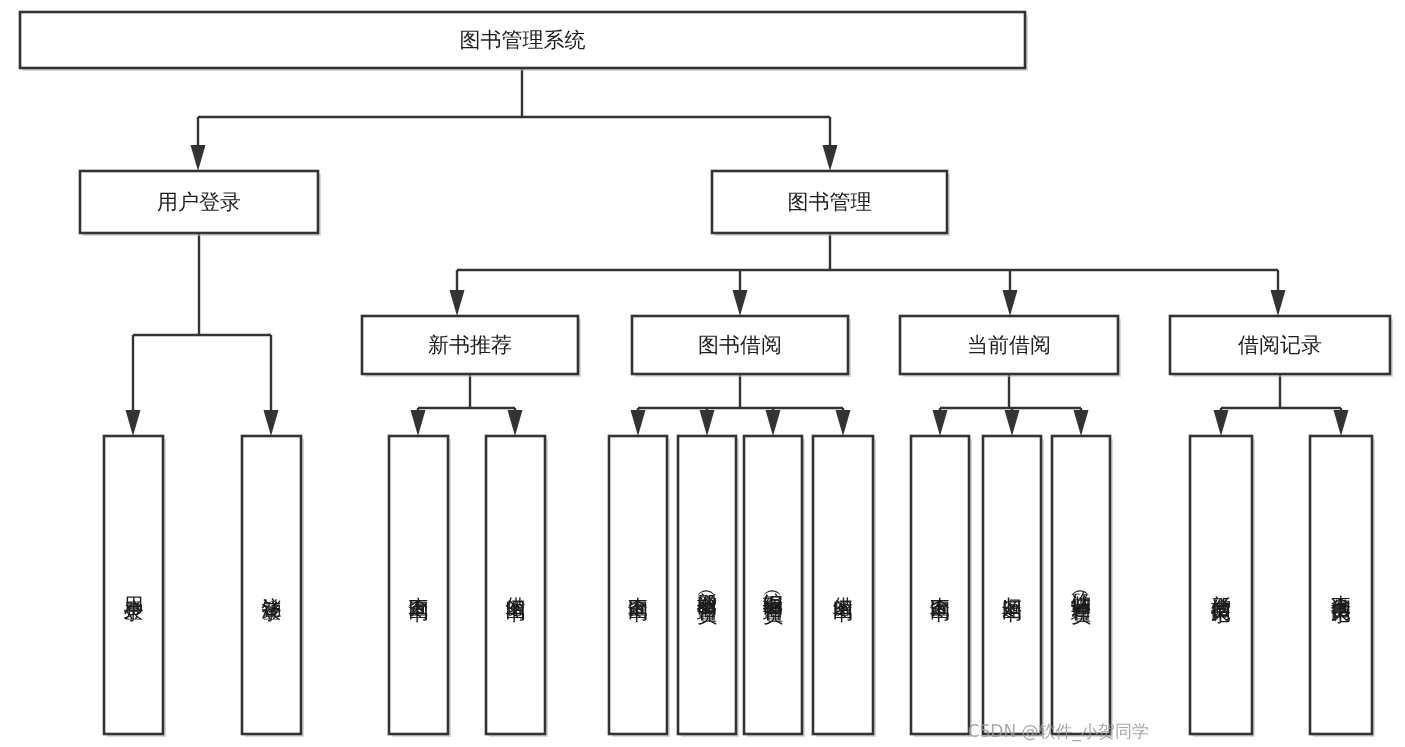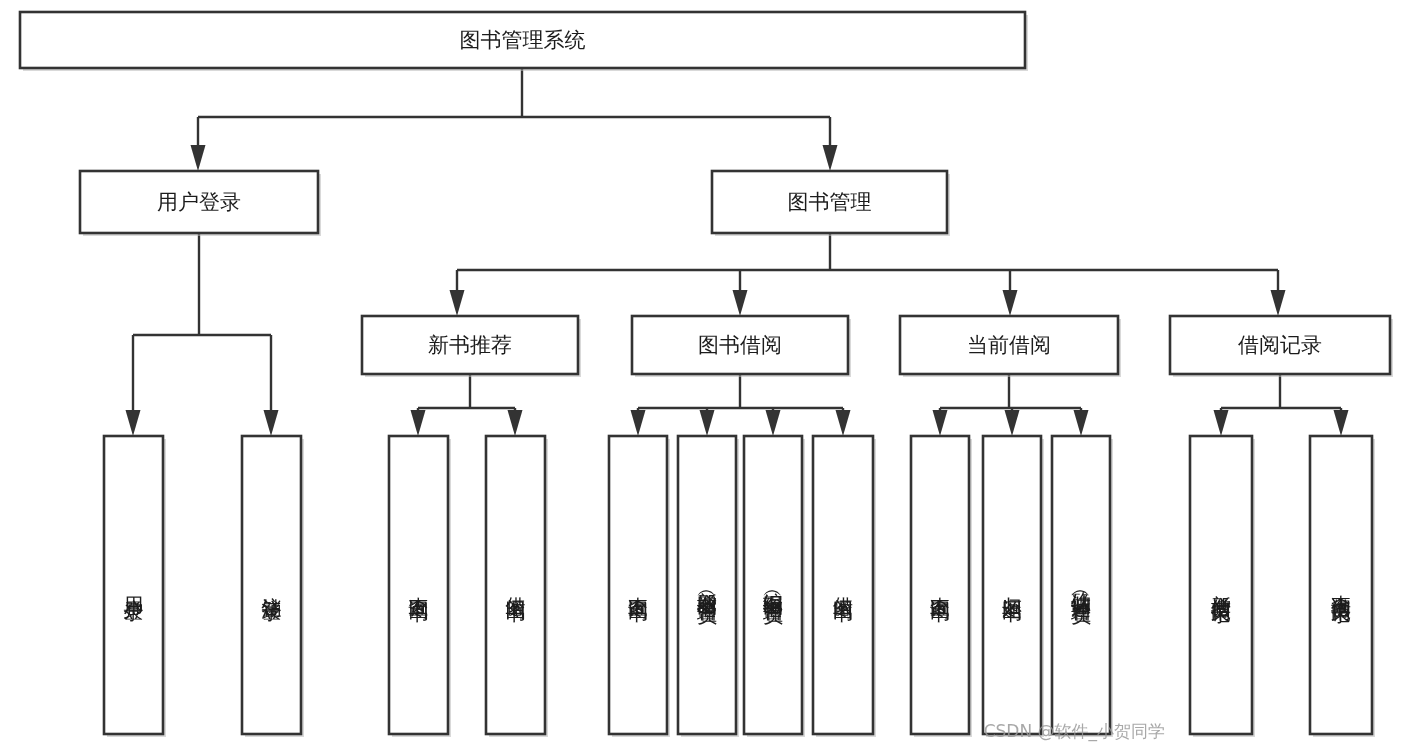--- a/index.html
+++ b/index.html
@@ -64,21 +64,21 @@
     font-size: 20px;
     line-height: 1.05;
     color: #1c1c1c;
     letter-spacing: 2px;
     white-space: nowrap;
     text-align: left;
     pointer-events: none;
   }
   .watermark {
     position: absolute;
-    right: 8px;
+    right: 24px;
     bottom: 4px;
     font-family: "DejaVu Sans", "Liberation Sans", sans-serif;
     font-size: 17px;
     color: #9a9a9a;
     opacity: 0.85;
     white-space: nowrap;
     user-select: none;
   }
 </style>
 </head>

